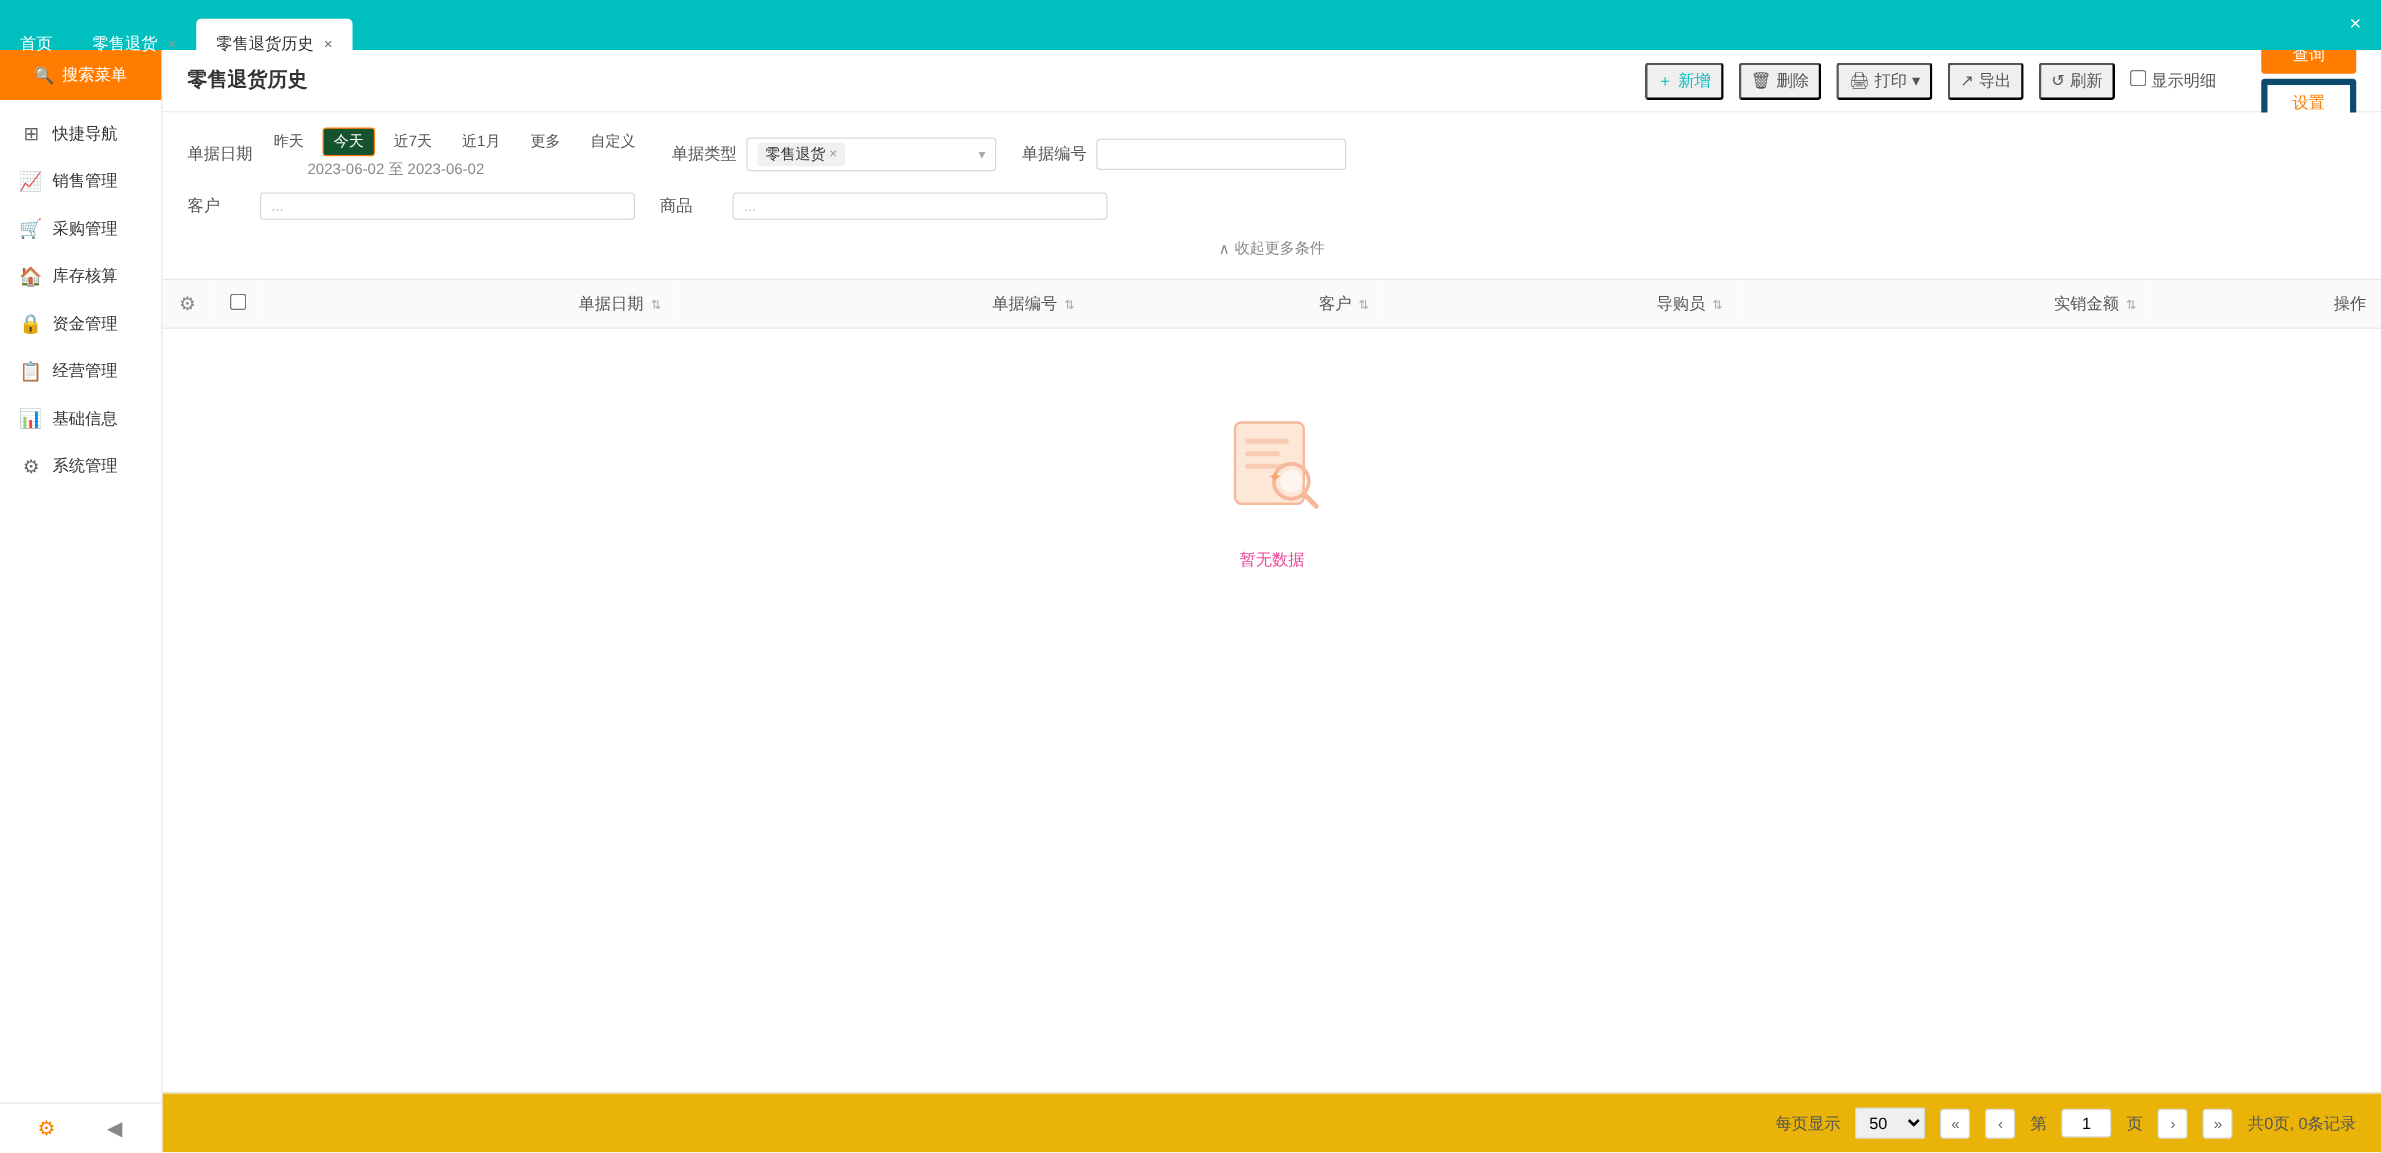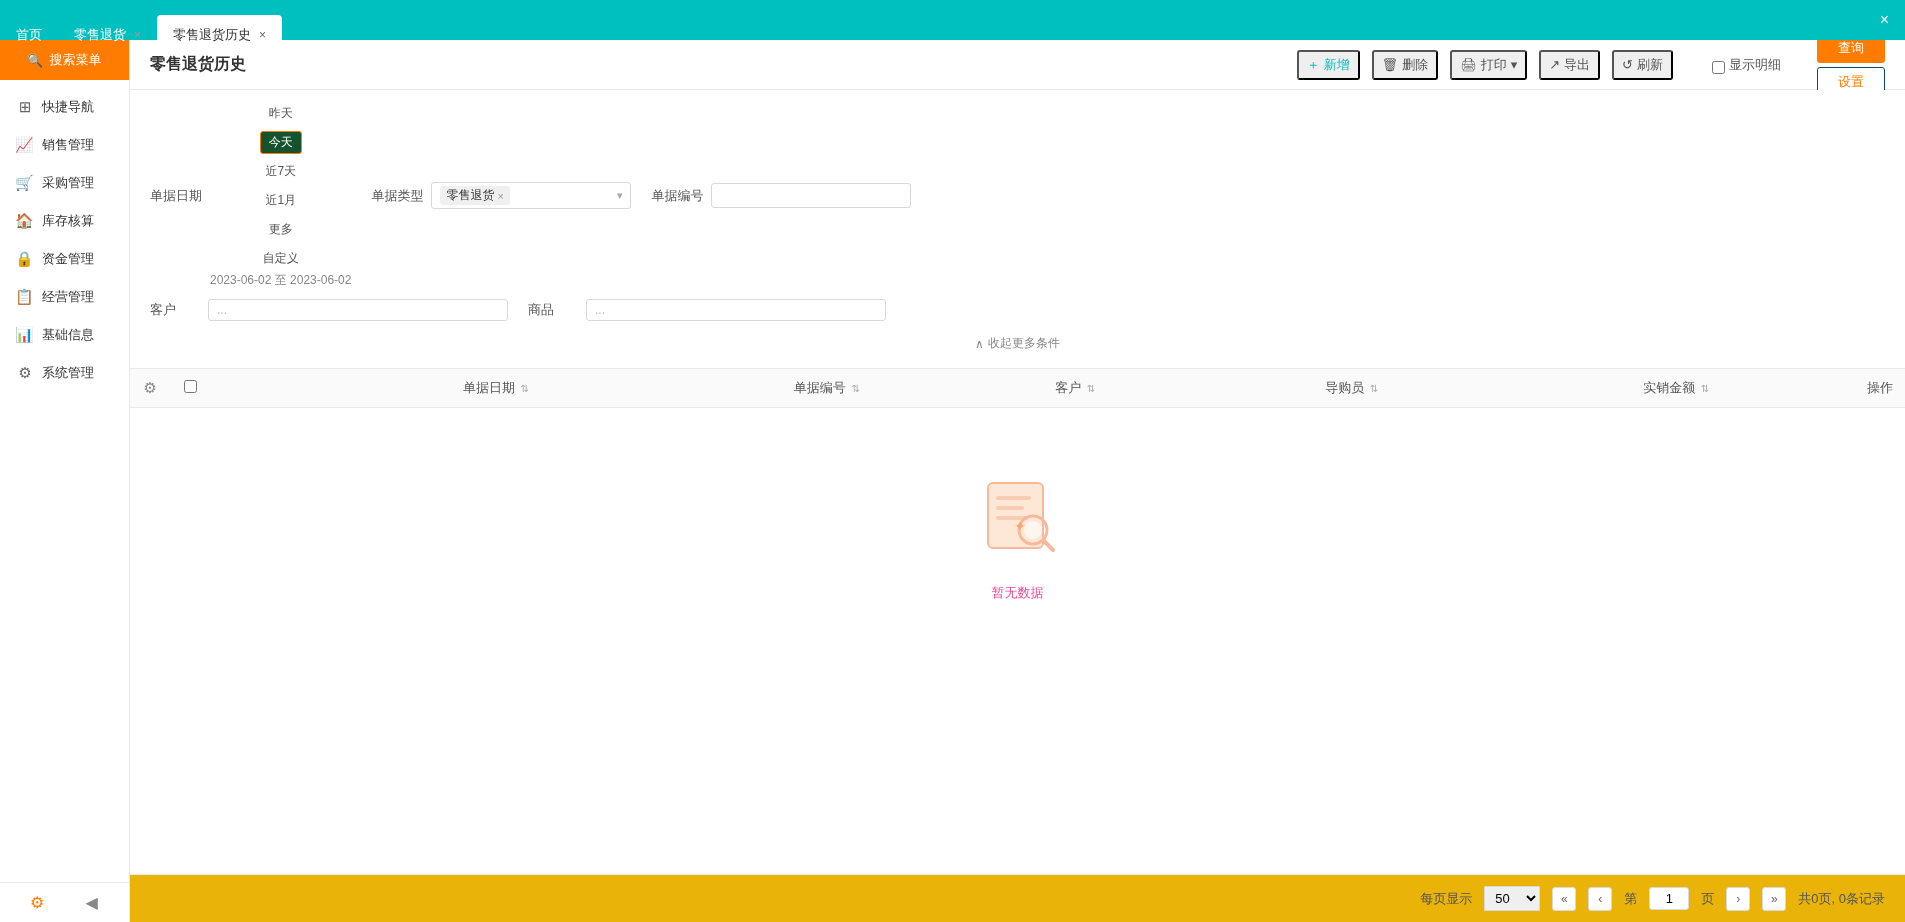--- a/index.html
+++ b/index.html
@@ -169,33 +169,32 @@
       color: #fff;
       border: none;
       padding: 6px 20px;
       border-radius: 3px;
       font-size: 13px;
       cursor: pointer;
     }
     .btn-setting {
       background: #fff;
       color: #ff7c00;
-      border: 1px solid #0c4a6e;
+      border: 5px solid #0c4a6e;
       padding: 5px 20px;
       border-radius: 3px;
       font-size: 13px;
       cursor: pointer;
     }
     .display-detail-checkbox {
       display: flex;
-      align-items: flex-end;
+      align-items: flex-start;
       gap: 4px;
       font-size: 13px;
       color: #555;
-      margin-left: 27px;
     }
 
     
     .filter-area {
       background: #fff;
       padding: 12px 20px;
       border-bottom: 1px solid #e8e8e8;
       flex-shrink: 0;
     }
     .filter-row {
@@ -215,39 +214,39 @@
     .filter-label {
       white-space: nowrap;
       color: #555;
       font-size: 13px;
       min-width: 50px;
     }
     .date-filters {
       display: flex;
       align-items: center;
       gap: 6px;
-      flex-direction: column;
     }
     .date-btn {
       padding: 2px 8px;
       border-radius: 3px;
       font-size: 12px;
       cursor: pointer;
       color: #555;
       border: 1px solid transparent;
     }
     .date-btn.active {
       background: #14532d;
       color: #fff;
       border-color: #ff7c00;
     }
     .date-range-text {
       font-size: 12px;
       color: #888;
       margin-top: 2px;
+      margin-left: 36px;
     }
     .filter-input {
       border: 1px solid #d9d9d9;
       border-radius: 3px;
       padding: 4px 8px;
       font-size: 13px;
       width: 200px;
       outline: none;
       color: #333;
     }

